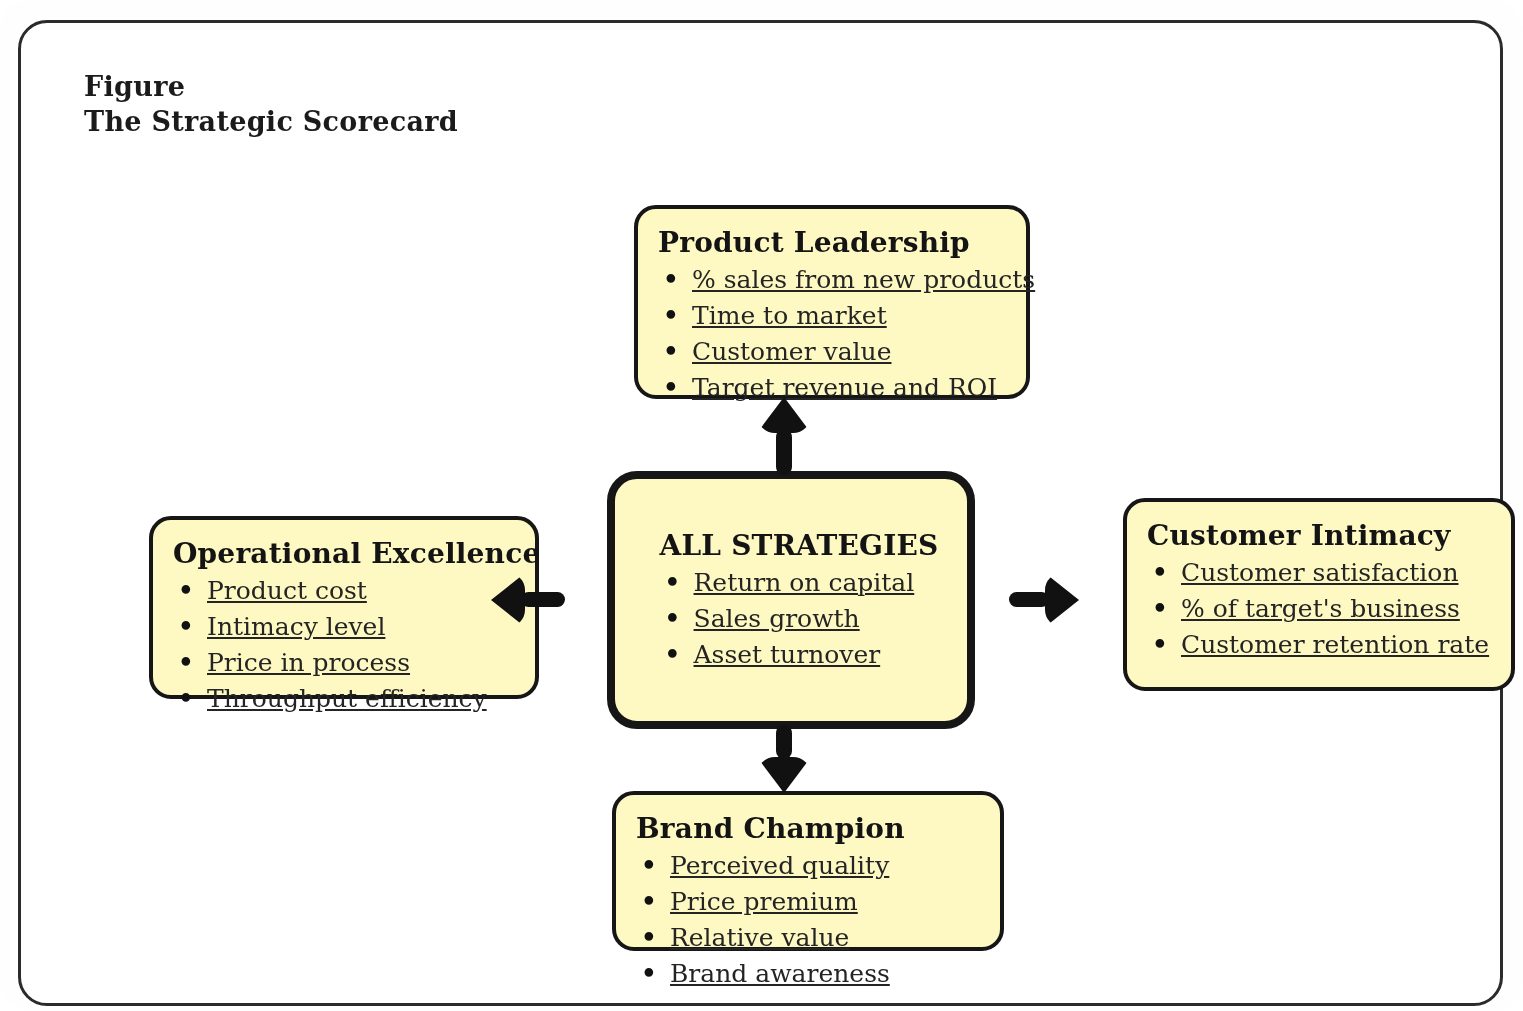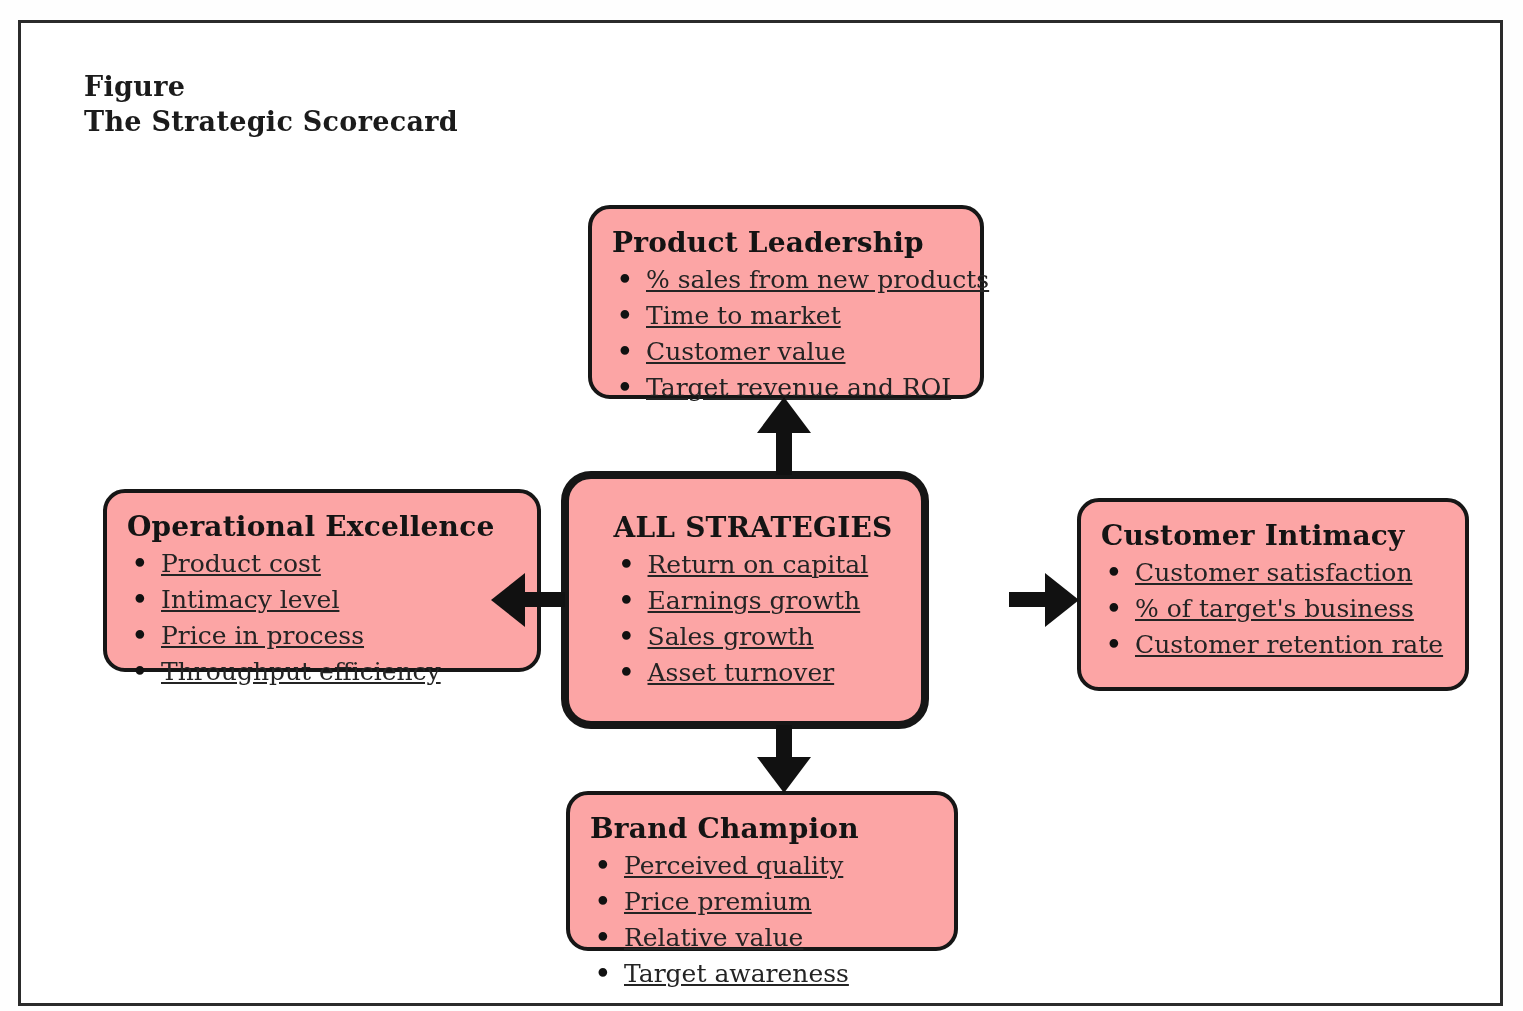--- a/index.html
+++ b/index.html
@@ -1,15 +1,15 @@
 <!DOCTYPE html>
 <html><head>
 <meta charset="utf-8">
 <style>
-  * { margin: 0; padding: 0; box-sizing: border-box; }
+  * { margin: 0; padding: 0; box-sizing: border-box; border-radius: 29px; }
   html, body { background: #ffffff; }
   body {
     font-family: "DejaVu Serif", "Liberation Serif", serif;
     color: #1c1c1c;
     width: 1523px;
     height: 1011px;
     position: relative;
     overflow: hidden;
   }
   .stage {
@@ -29,24 +29,25 @@
     position: absolute;
     left: 63px; top: 46px;
     font-weight: bold;
     font-size: 27px;
     line-height: 35px;
     letter-spacing: 0.3px;
     color: #1b1b1b;
   }
   .node {
     position: absolute;
-    background: #fca5a5;
+    background: #fef9c3;
     border: 4px solid #161616;
     border-radius: 22px;
     padding: 16px 18px 10px 20px;
+    margin-left: 46px;
   }
   .node h3 {
     font-size: 28px;
     line-height: 35px;
     font-weight: bold;
     letter-spacing: 0.2px;
     color: #141414;
     margin-bottom: 2px;
     white-space: nowrap;
   }
@@ -61,21 +62,21 @@
     text-decoration: underline;
   }
   .node li::before {
     content: "\2022";
     position: absolute;
     left: 4px;
     font-size: 30px;
     color: #111;
   }
   .node-top    { left: 567px; top: 182px; width: 396px; height: 194px; }
-  .node-left   { left: 82px;  top: 466px; width: 438px; height: 183px; }
+  .node-left   { left: 82px;  top: 493px; width: 390px; height: 183px; }
   .node-right  { left: 1056px; top: 475px; width: 392px; height: 193px; }
   .node-bottom { left: 545px; top: 768px; width: 392px; height: 160px; }
   .node-center {
     left: 540px; top: 448px; width: 368px; height: 258px;
     border-width: 8px;
     border-radius: 30px;
     display: flex;
     align-items: center;
     justify-content: center;
     padding: 12px;
@@ -133,21 +134,20 @@
         <li>Price in process</li>
         <li>Throughput efficiency</li>
       </ul>
     </div>
 
     <div class="node node-center">
       <div class="inner">
         <h3>ALL STRATEGIES</h3>
         <ul>
           <li>Return on capital</li>
-          <li>Earnings growth</li>
           <li>Sales growth</li>
           <li>Asset turnover</li>
         </ul>
       </div>
     </div>
 
     <div class="node node-right">
       <h3>Customer Intimacy</h3>
       <ul>
         <li>Customer satisfaction</li>
@@ -155,21 +155,21 @@
         <li>Customer retention rate</li>
       </ul>
     </div>
 
     <div class="node node-bottom">
       <h3>Brand Champion</h3>
       <ul>
         <li>Perceived quality</li>
         <li>Price premium</li>
         <li>Relative value</li>
-        <li>Target awareness</li>
+        <li>Brand awareness</li>
       </ul>
     </div>
 
     <div class="arrow-shaft shaft-up"></div>
     <div class="arrow-head  head-up"></div>
     <div class="arrow-shaft shaft-down"></div>
     <div class="arrow-head  head-down"></div>
     <div class="arrow-shaft shaft-left"></div>
     <div class="arrow-head  head-left"></div>
     <div class="arrow-shaft shaft-right"></div>

